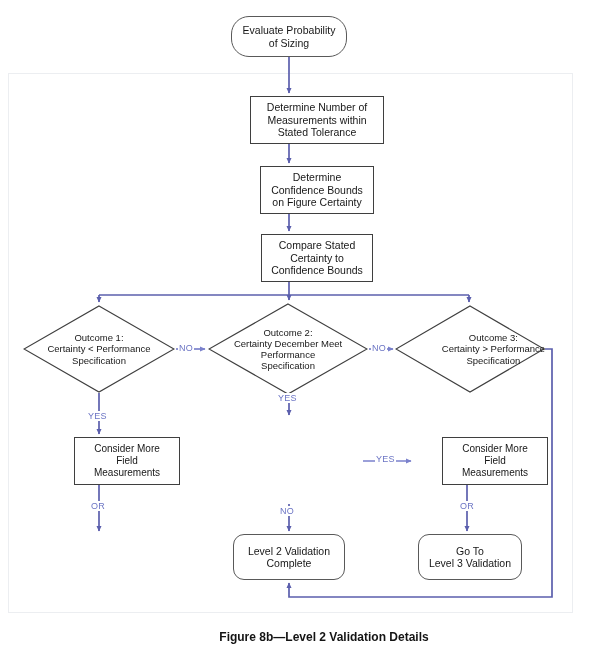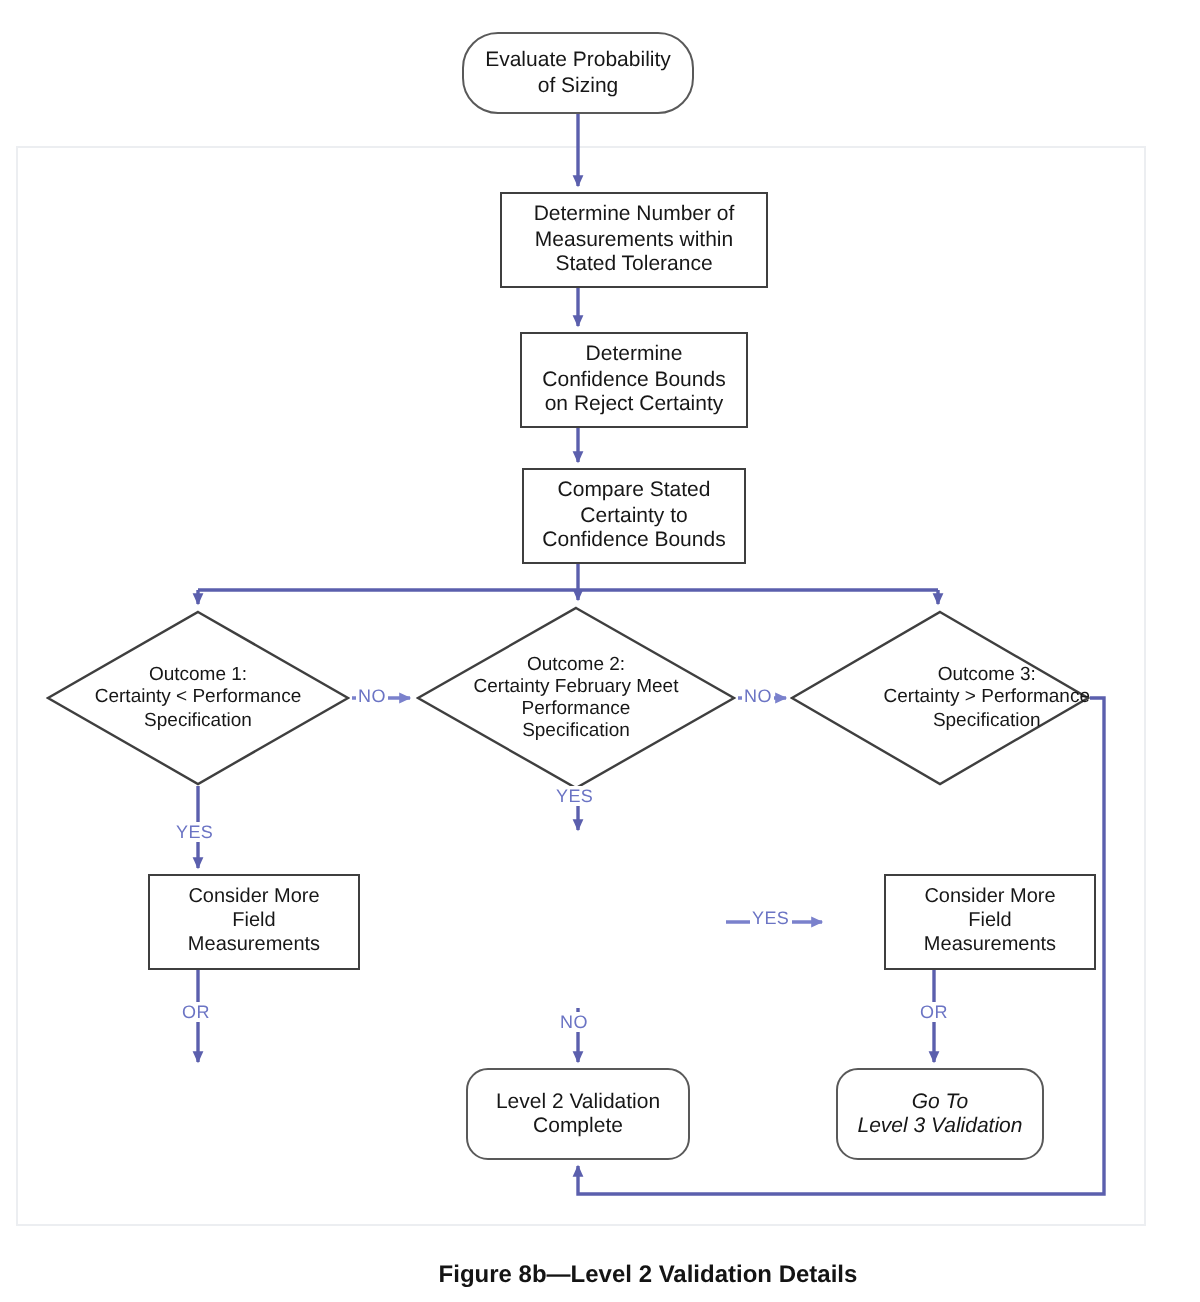--- a/index.html
+++ b/index.html
@@ -100,41 +100,41 @@
 
   <div class="node round" style="left:231px;top:16px;width:116px;height:41px;font-size:10.5px;border-radius:18px;">Evaluate Probability
 of Sizing</div>
 
   <div class="node rect" style="left:222px;top:96px;width:134px;height:48px;font-size:10.5px;">Determine Number of
 Measurements within
 Stated Tolerance</div>
 
   <div class="node rect" style="left:232px;top:166px;width:114px;height:48px;font-size:10.5px;">Determine
 Confidence Bounds
-on Reject Certainty</div>
+on Figure Certainty</div>
 
   <div class="node rect" style="left:233px;top:234px;width:112px;height:48px;font-size:10.5px;">Compare Stated
 Certainty to
 Confidence Bounds</div>
 
   <div class="node diamond" style="left:23px;top:305px;width:152px;height:88px;font-size:9.5px;">
     <svg viewBox="0 0 152 88" preserveAspectRatio="none">
       <polygon points="76,1 151,44 76,87 1,44" fill="#ffffff" stroke="#3f3f3f" stroke-width="1.2"></polygon>
     </svg>
     <span class="dtext">Outcome 1:
 Certainty &lt; Performance
 Specification</span>
   </div>
 
   <div class="node diamond" style="left:208px;top:303px;width:160px;height:92px;font-size:9.5px;">
     <svg viewBox="0 0 160 92" preserveAspectRatio="none">
       <polygon points="80,1 159,46 80,91 1,46" fill="#ffffff" stroke="#3f3f3f" stroke-width="1.2"></polygon>
     </svg>
     <span class="dtext">Outcome 2:
-Certainty February Meet
+Certainty December Meet
 Performance
 Specification</span>
   </div>
 
   <div class="node diamond" style="left:395px;top:305px;width:150px;height:88px;font-size:9.5px;justify-content:flex-end;">
     <svg viewBox="0 0 150 88" preserveAspectRatio="none">
       <polygon points="75,1 149,44 75,87 1,44" fill="#ffffff" stroke="#3f3f3f" stroke-width="1.2"></polygon>
     </svg>
     <span class="dtext">Outcome 3:
 Certainty &gt; Performance
@@ -147,21 +147,21 @@
 
 
   <div class="node rect" style="left:414px;top:437px;width:106px;height:48px;font-size:10px;">Consider More
 Field
 Measurements</div>
 
 
   <div class="node round" style="left:233px;top:534px;width:112px;height:46px;font-size:10.5px;">Level 2 Validation
 Complete</div>
 
-  <div class="node round" style="left:418px;top:534px;width:104px;height:46px;font-size:10.5px;font-style:italic;">Go To
+  <div class="node round" style="left:418px;top:534px;width:104px;height:46px;font-size:10.5px;">Go To
 Level 3 Validation</div>
 
   <span class="edge-label" style="left:178px;top:343px;">NO</span>
   <span class="edge-label" style="left:371px;top:343px;">NO</span>
   <span class="edge-label" style="left:87px;top:411px;">YES</span>
   <span class="edge-label" style="left:277px;top:393px;">YES</span>
   <span class="edge-label" style="left:375px;top:454px;">YES</span>
   <span class="edge-label" style="left:90px;top:501px;">OR</span>
   <span class="edge-label" style="left:279px;top:506px;">NO</span>
   <span class="edge-label" style="left:459px;top:501px;">OR</span>

